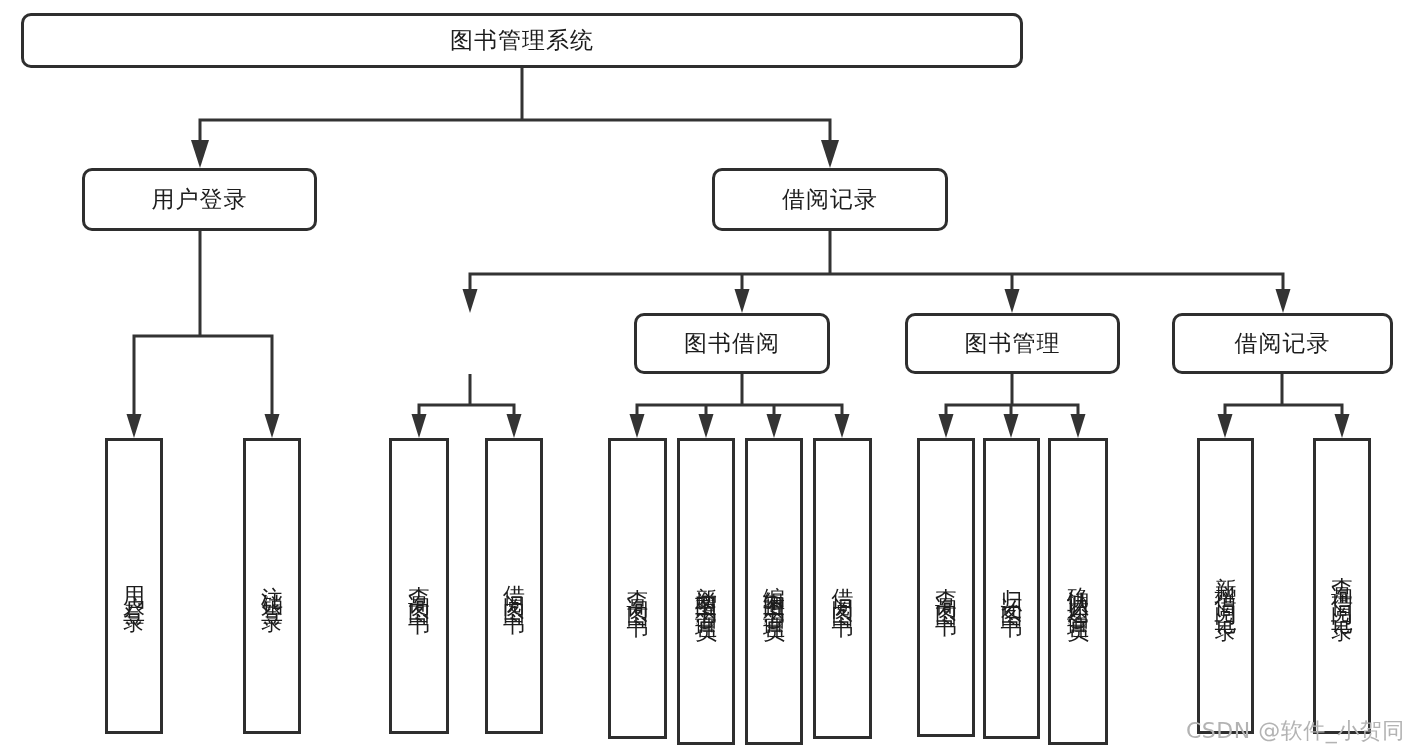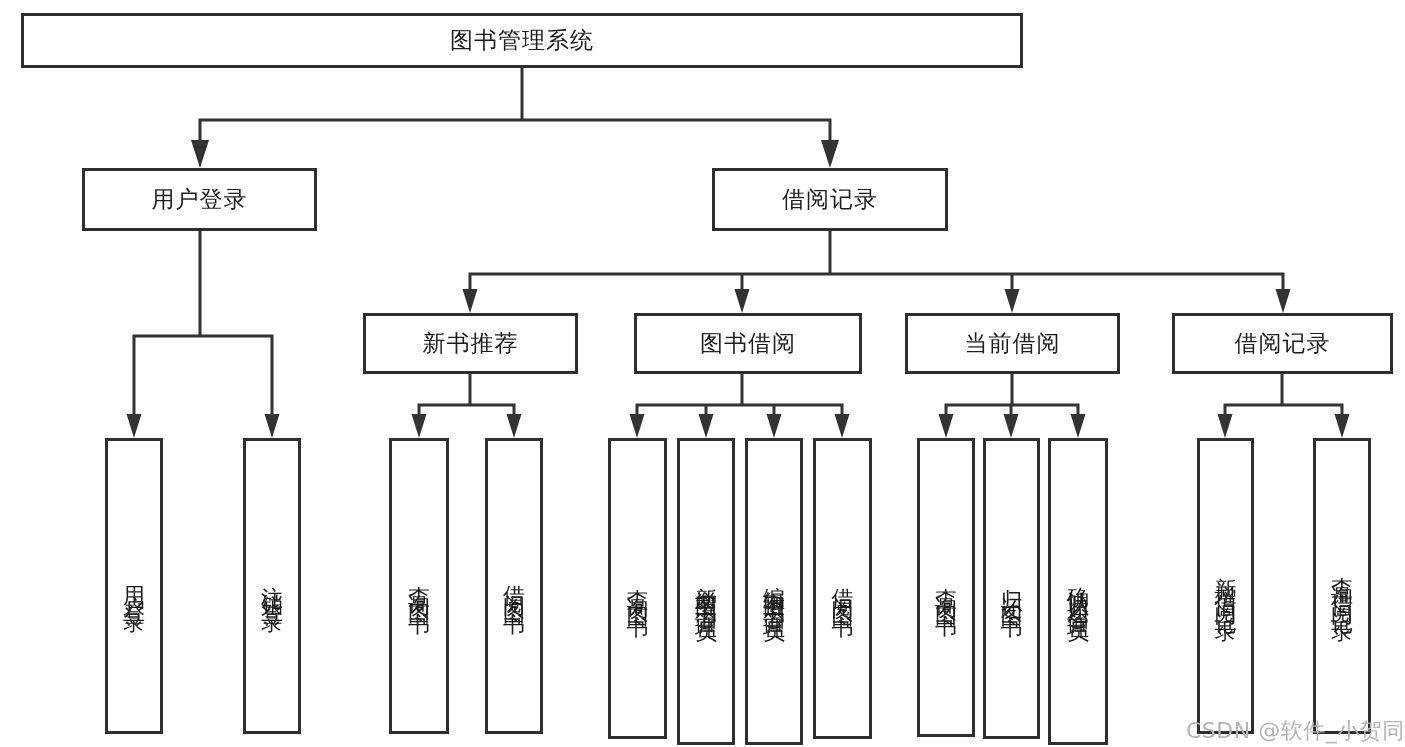--- a/index.html
+++ b/index.html
@@ -6,21 +6,21 @@
   #stage{
     position:relative;width:1405px;height:747px;background:#ffffff;overflow:hidden;
     font-family:"DejaVu Sans","Liberation Sans",sans-serif;color:#1c1c1c;
   }
   #wires{position:absolute;left:0;top:0;z-index:1;}
   .box{
     position:absolute;box-sizing:border-box;background:#ffffff;
     border:3px solid #2e2e2e;display:flex;align-items:center;justify-content:center;
     z-index:2;
   }
-  .box.h{font-size:23px;letter-spacing:1px;white-space:nowrap;}
+  .box.h{font-size:23px;letter-spacing:1px;white-space:nowrap;border-radius:10px;}
   .box.v{
     font-size:22px;letter-spacing:9px;
     writing-mode:vertical-rl;text-orientation:mixed;
     line-height:1;
   }
   .box.v.long{letter-spacing:5px;}
   #watermark{
     position:absolute;left:1186px;top:716px;z-index:3;
     font-size:22px;color:#b3b3b3;white-space:nowrap;letter-spacing:0.5px;
   }
@@ -68,23 +68,22 @@
       <polygon points="1217.5,414 1232.5,414 1225,438"></polygon>
       <polygon points="1334.5,414 1349.5,414 1342,438"></polygon>
     </g>
   </svg>
 
   <div class="box h" style="left:21px;top:13px;width:1002px;height:55px">图书管理系统</div>
 
   <div class="box h" style="left:82px;top:168px;width:235px;height:63px">用户登录</div>
   <div class="box h" style="left:712px;top:168px;width:236px;height:63px">借阅记录</div>
 
-  <div class="box h" style="left:363px;top:313px;width:215px;height:61px">新书推荐</div>
-  <div class="box h" style="left:634px;top:313px;width:228px;height:61px">图书借阅</div>
-  <div class="box h" style="left:905px;top:313px;width:215px;height:61px">当前借阅</div>
+  <div class="box h" style="left:634px;top:313px;width:196px;height:61px">图书借阅</div>
+  <div class="box h" style="left:905px;top:313px;width:215px;height:61px">图书管理</div>
   <div class="box h" style="left:1172px;top:313px;width:221px;height:61px">借阅记录</div>
 
   <div class="box v" style="left:105px;top:438px;width:58px;height:296px">用户登录</div>
   <div class="box v" style="left:243px;top:438px;width:58px;height:296px">注销登录</div>
 
   <div class="box v" style="left:389px;top:438px;width:60px;height:296px">查询图书</div>
   <div class="box v" style="left:485px;top:438px;width:58px;height:296px">借阅图书</div>
 
   <div class="box v" style="left:608px;top:438px;width:59px;height:301px">查询图书</div>
   <div class="box v long" style="left:677px;top:438px;width:58px;height:307px">新增图书（管理员）</div>

